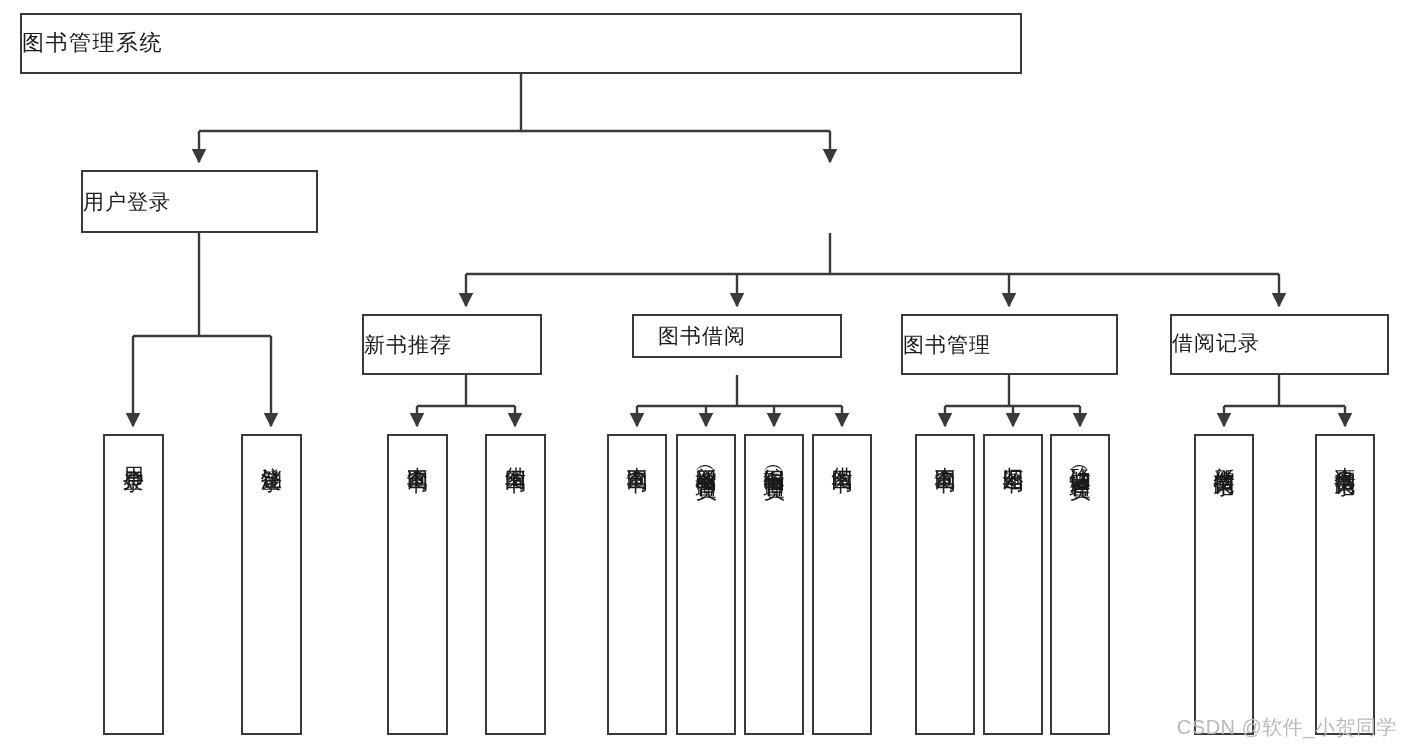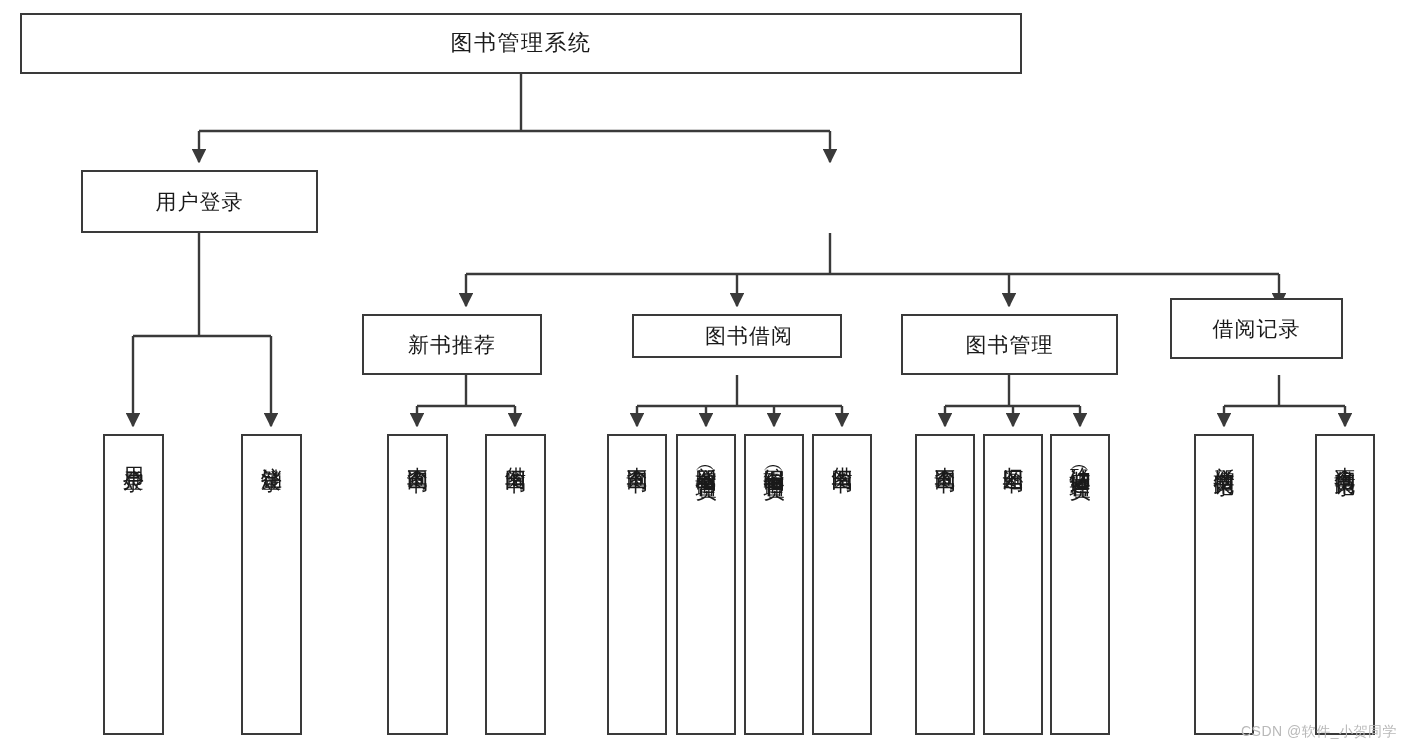--- a/index.html
+++ b/index.html
@@ -25,21 +25,21 @@
     width: 1405px;
     height: 747px;
   }
   .node {
     position: absolute;
     box-sizing: border-box;
     border: 2px solid #3a3a3a;
     background: #ffffff;
     display: flex;
     align-items: center;
-    justify-content: center;
+    justify-content: flex-start;
     color: #1a1a1a;
     z-index: 2;
   }
   .node-label {
     display: block;
     text-align: center;
     line-height: 1.12;
     white-space: pre;
     letter-spacing: 0.5px;
   }
@@ -63,21 +63,21 @@
     text-orientation: upright;
     font-size: 21px;
     line-height: 1.05;
     letter-spacing: 2px;
     white-space: nowrap;
   }
   .watermark {
     position: absolute;
     right: 8px;
     bottom: 6px;
-    font-size: 14px;
+    font-size: 20px;
     color: #b9b9b9;
     z-index: 5;
     white-space: nowrap;
     letter-spacing: 0.5px;
   }
 </style>
 </head>
 <body>
 
 <div id="diagram-canvas">
@@ -142,21 +142,21 @@
 
   <div class="node horiz" style="left:362px; top:314px; width:180px; height:61px;">
     <span class="node-label">新书推荐</span>
   </div>
   <div class="node horiz" style="left:632px; top:314px; width:210px; height:44px;padding-left:24px;">
     <span class="node-label">图书借阅</span>
   </div>
   <div class="node horiz" style="left:901px; top:314px; width:217px; height:61px;">
     <span class="node-label">图书管理</span>
   </div>
-  <div class="node horiz" style="left:1170px; top:298px; width:173px; height:61px;">
+  <div class="node horiz" style="left:1170px; top:314px; width:219px; height:61px;font-family:Liberation Mono, monospace;">
     <span class="node-label">借阅记录</span>
   </div>
 
   <div class="node vert" style="left:103px; top:434px; width:61px; height:301px;">
     <span class="node-label">用户登录</span>
   </div>
   <div class="node vert" style="left:241px; top:434px; width:61px; height:301px;">
     <span class="node-label">注销登录</span>
   </div>
 

